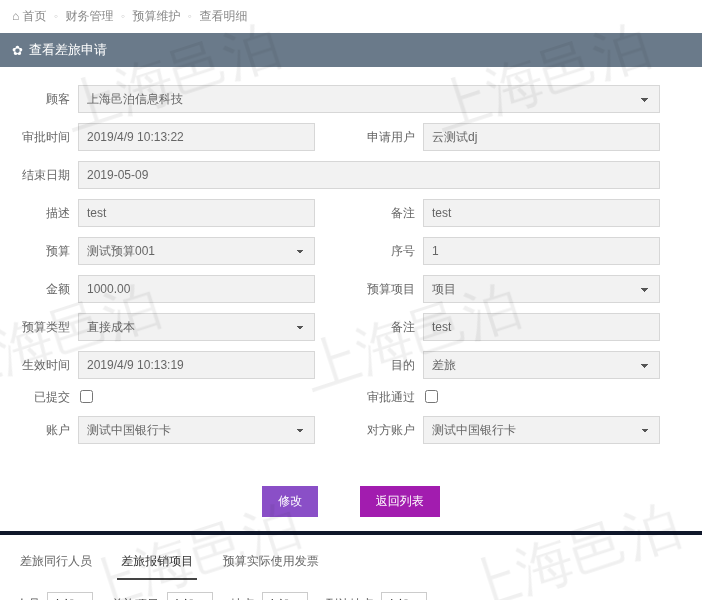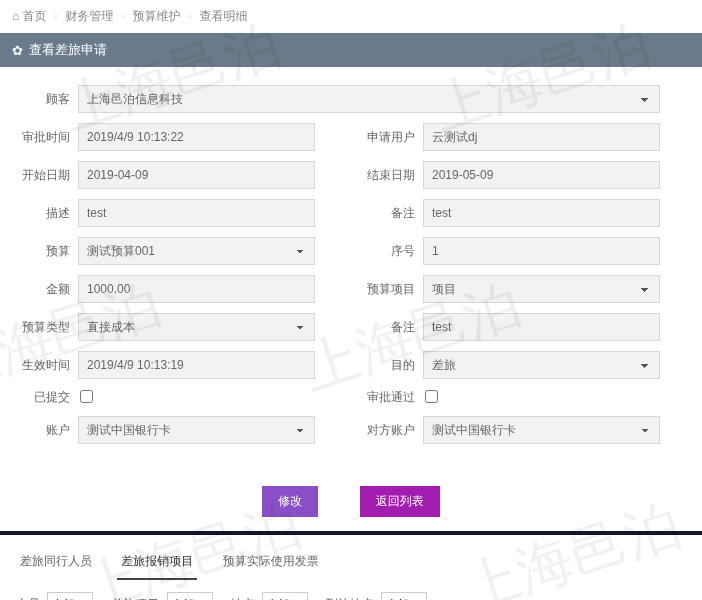--- a/index.html
+++ b/index.html
@@ -65,24 +65,20 @@
     <div class="col">
         <div class="lbl">审批时间</div>
         <div class="ctrl"><input class="txt" value="2019/4/9 10:13:22" style=""></div>
       </div>
     <div class="col">
         <div class="lbl">申请用户</div>
         <div class="ctrl"><input class="txt" value="云测试dj" style=""></div>
       </div>
   </div>
   <div class="row">
-    <div class="col">
-        <div class="lbl">开始日期</div>
-        <div class="ctrl"><input class="txt" value="2019-04-09" style=""></div>
-      </div>
     <div class="col">
         <div class="lbl">结束日期</div>
         <div class="ctrl"><input class="txt" value="2019-05-09" style=""></div>
       </div>
   </div>
   <div class="row">
     <div class="col">
         <div class="lbl">描述</div>
         <div class="ctrl"><input class="txt" value="test" style=""></div>
       </div>

